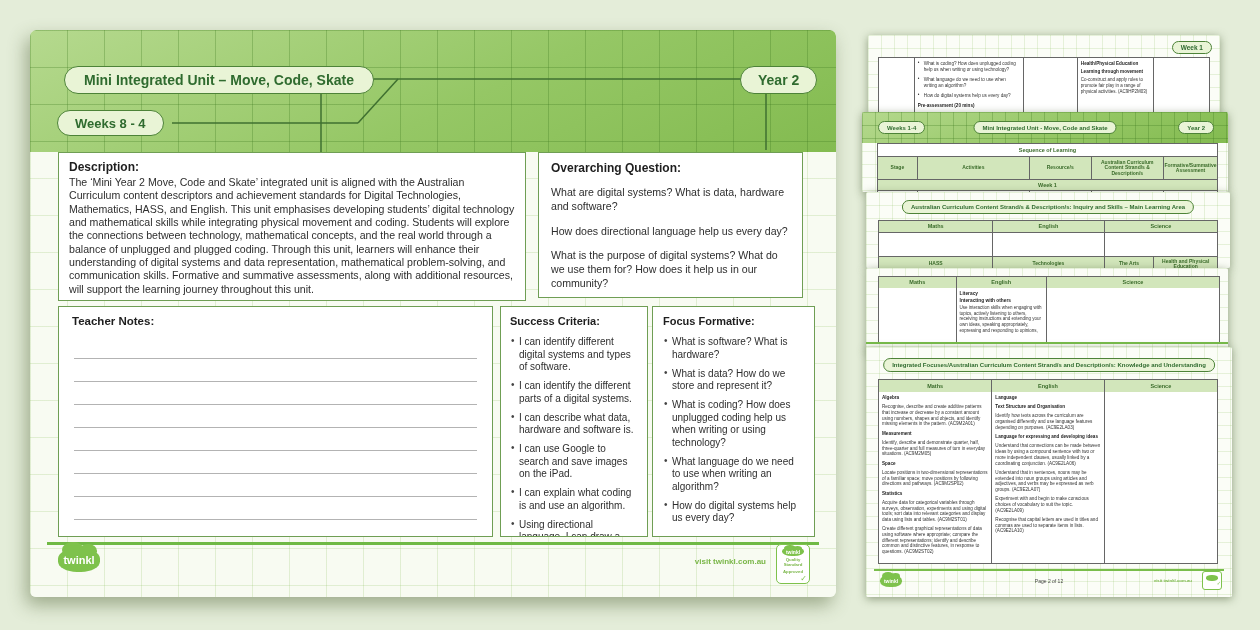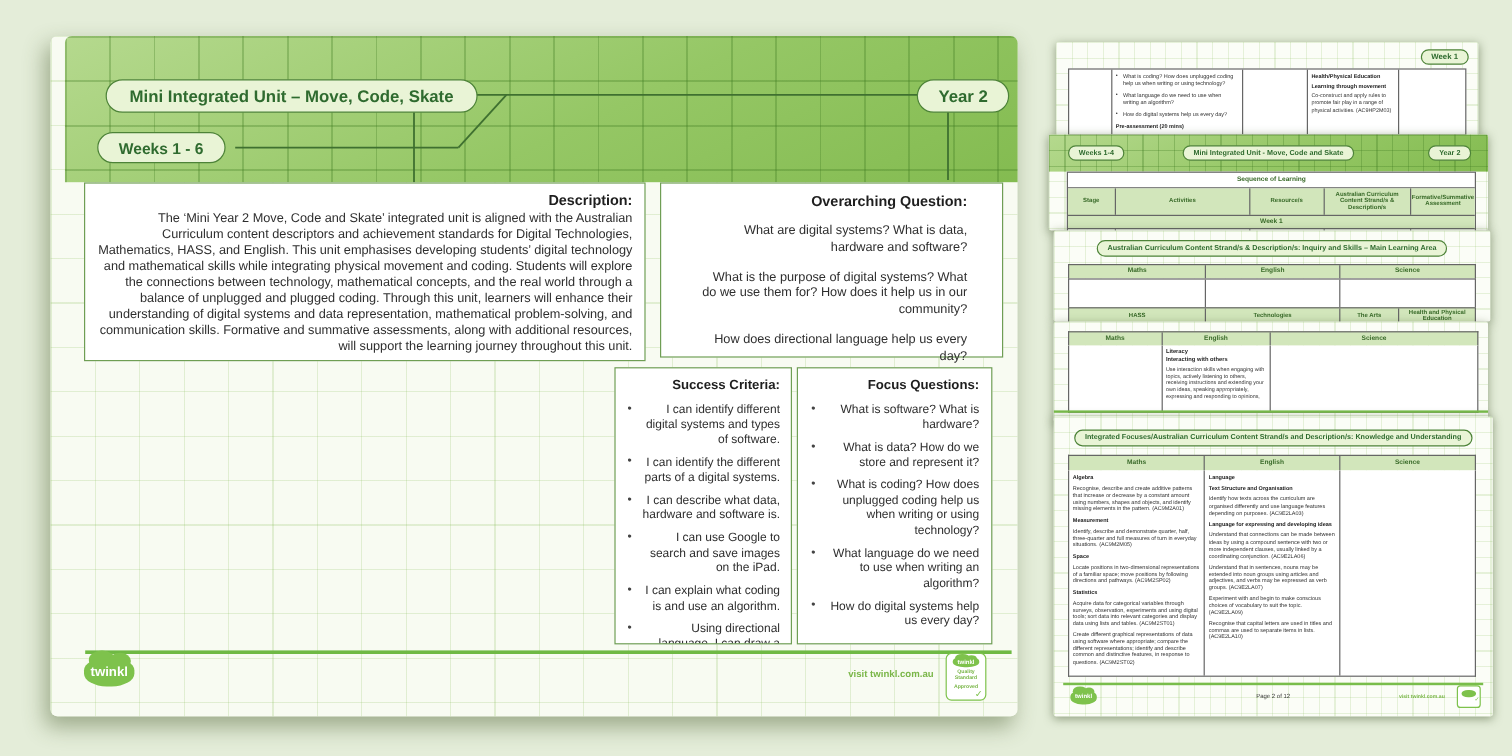--- a/index.html
+++ b/index.html
@@ -2,21 +2,21 @@
 <html><head>
 <meta charset="utf-8">
 <style>
   html,body{margin:0;padding:0;}
   body{
     width:1260px;height:630px;overflow:hidden;
     background:#e4edd9;
     font-family:"Liberation Sans","DejaVu Sans",sans-serif;
     position:relative;
   }
-  .abs{position:absolute;margin-left:12px;}
+  .abs{position:absolute;}
 
   
   .grid-strong{
     background-image:
       repeating-linear-gradient(to right, rgba(62,122,32,.30) 0 1.5px, transparent 1.5px 37px),
       repeating-linear-gradient(to bottom, rgba(62,122,32,.30) 0 1.5px, transparent 1.5px 37px),
       linear-gradient(155deg,#b5d98e 0%,#95c765 55%,#83bb50 100%);
   }
   .grid-strong-sm{
     background-image:
@@ -36,21 +36,21 @@
       repeating-linear-gradient(to bottom, rgba(130,185,80,.18) 0 1px, transparent 1px 13px),
       linear-gradient(#fbfdf7,#fbfdf7);
   }
   .pill{
     position:absolute;display:flex;align-items:center;justify-content:center;
     background:#e9f4d6;border:1.5px solid #4d8338;border-radius:999px;
     color:#2f6b2f;font-weight:bold;white-space:nowrap;box-sizing:border-box;
   }
   .box{
     position:absolute;background:#fff;border:1px solid #6f9e54;
-    box-sizing:border-box;color:#2e2e2e;text-align:right;
+    box-sizing:border-box;color:#2e2e2e;
   }
   .box-title{font-weight:bold;color:#1e1e1e;}
   .cloud{
     position:absolute;background:#7ec24c;border-radius:45%;
     display:flex;align-items:center;justify-content:center;
   }
   .cloud::before{content:"";position:absolute;width:52%;height:66%;background:#7ec24c;border-radius:50%;top:-24%;left:10%;}
   .cloud::after{content:"";position:absolute;width:42%;height:56%;background:#7ec24c;border-radius:50%;top:-16%;right:8%;}
   .cloud span{position:relative;z-index:2;color:#fff;font-weight:bold;}
 
@@ -62,21 +62,21 @@
   #main-band{left:0;top:0;width:806px;height:122px;border-radius:6px 6px 0 0;}
   #main-band svg{position:absolute;left:0;top:0;}
   #pill-title{left:34px;top:36px;height:28px;padding:0 19px;font-size:14px;}
   #pill-year{left:710px;top:36px;height:28px;padding:0 17px;font-size:14px;}
   #pill-weeks{left:27px;top:80px;height:26px;padding:0 17px;font-size:13px;}
 
   #box-description{left:28px;top:122px;width:468px;height:149px;padding:7px 10px;}
   #box-description .box-title{font-size:12px;margin-bottom:2px;}
   #box-description p{margin:0;font-size:10.6px;line-height:1.26;}
 
-  #box-overarching{left:508px;top:122px;width:286px;height:146px;padding:8px 29px;}
+  #box-overarching{left:508px;top:122px;width:265px;height:146px;padding:8px 12px;}
   #box-overarching .box-title{font-size:12px;}
   #box-overarching p{margin:11px 0 0 0;font-size:10.6px;line-height:1.3;}
 
   #box-notes{left:28px;top:276px;width:435px;height:231px;padding:8px 13px;overflow:hidden;}
   #box-notes .box-title{font-size:11.5px;}
   .note-line{height:22px;border-bottom:1px solid #b3b3b3;margin:0 2px;}
   #note-lines{margin-top:9px;}
 
   #box-success{left:470px;top:276px;width:148px;height:231px;padding:8px 9px;overflow:hidden;}
   #box-focus{left:622px;top:276px;width:163px;height:231px;padding:8px 10px;overflow:hidden;}
@@ -155,49 +155,63 @@
         <line x1="736" y1="63" x2="736" y2="120"></line>
       </g>
     </svg>
     <div id="pill-title" class="pill">
       <span>Mini Integrated Unit – Move, Code, Skate</span>
     </div>
     <div id="pill-year" class="pill">
       <span>Year 2</span>
     </div>
     <div id="pill-weeks" class="pill">
-      <span>Weeks 1 - 6</span>
+      <span>Weeks 8 - 4</span>
     </div>
   </div>
 
   <div id="box-description" class="box">
     <div class="box-title">Description:</div>
     <p>The ‘Mini Year 2 Move, Code and Skate’ integrated unit is aligned with the Australian Curriculum content descriptors and achievement standards for Digital Technologies, Mathematics, HASS, and English. This unit emphasises developing students’ digital technology and mathematical skills while integrating physical movement and coding. Students will explore the connections between technology, mathematical concepts, and the real world through a balance of unplugged and plugged coding. Through this unit, learners will enhance their understanding of digital systems and data representation, mathematical problem-solving, and communication skills. Formative and summative assessments, along with additional resources, will support the learning journey throughout this unit.</p>
   </div>
 
   <div id="box-overarching" class="box">
     <div class="box-title">Overarching Question:</div>
     <p>What are digital systems? What is data, hardware and software?</p>
+    <p>How does directional language help us every day?</p>
     <p>What is the purpose of digital systems? What do we use them for? How does it help us in our community?</p>
-    <p>How does directional language help us every day?</p>
-  </div>
-
+  </div>
+
+  <div id="box-notes" class="box">
+    <div class="box-title">Teacher Notes:</div>
+    <div id="note-lines">
+      <div class="note-line"></div>
+      <div class="note-line"></div>
+      <div class="note-line"></div>
+      <div class="note-line"></div>
+      <div class="note-line"></div>
+      <div class="note-line"></div>
+      <div class="note-line"></div>
+      <div class="note-line"></div>
+      <div class="note-line"></div>
+    </div>
+  </div>
 
   <div id="box-success" class="box">
     <div class="box-title">Success Criteria:</div>
     <div class="sf-item">I can identify different digital systems and types of software.</div>
     <div class="sf-item">I can identify the different parts of a digital systems.</div>
     <div class="sf-item">I can describe what data, hardware and software is.</div>
     <div class="sf-item">I can use Google to search and save images on the iPad.</div>
     <div class="sf-item">I can explain what coding is and use an algorithm.</div>
     <div class="sf-item">Using directional language, I can draw a map with a help order of steps.</div>
   </div>
 
   <div id="box-focus" class="box">
-    <div class="box-title">Focus Questions:</div>
+    <div class="box-title">Focus Formative:</div>
     <div class="sf-item">What is software? What is hardware?</div>
     <div class="sf-item">What is data? How do we store and represent it?</div>
     <div class="sf-item">What is coding? How does unplugged coding help us when writing or using technology?</div>
     <div class="sf-item">What language do we need to use when writing an algorithm?</div>
     <div class="sf-item">How do digital systems help us every day?</div>
   </div>
 
   <div id="main-rule" class="abs"></div>
 
   <div id="main-logo" class="cloud">

